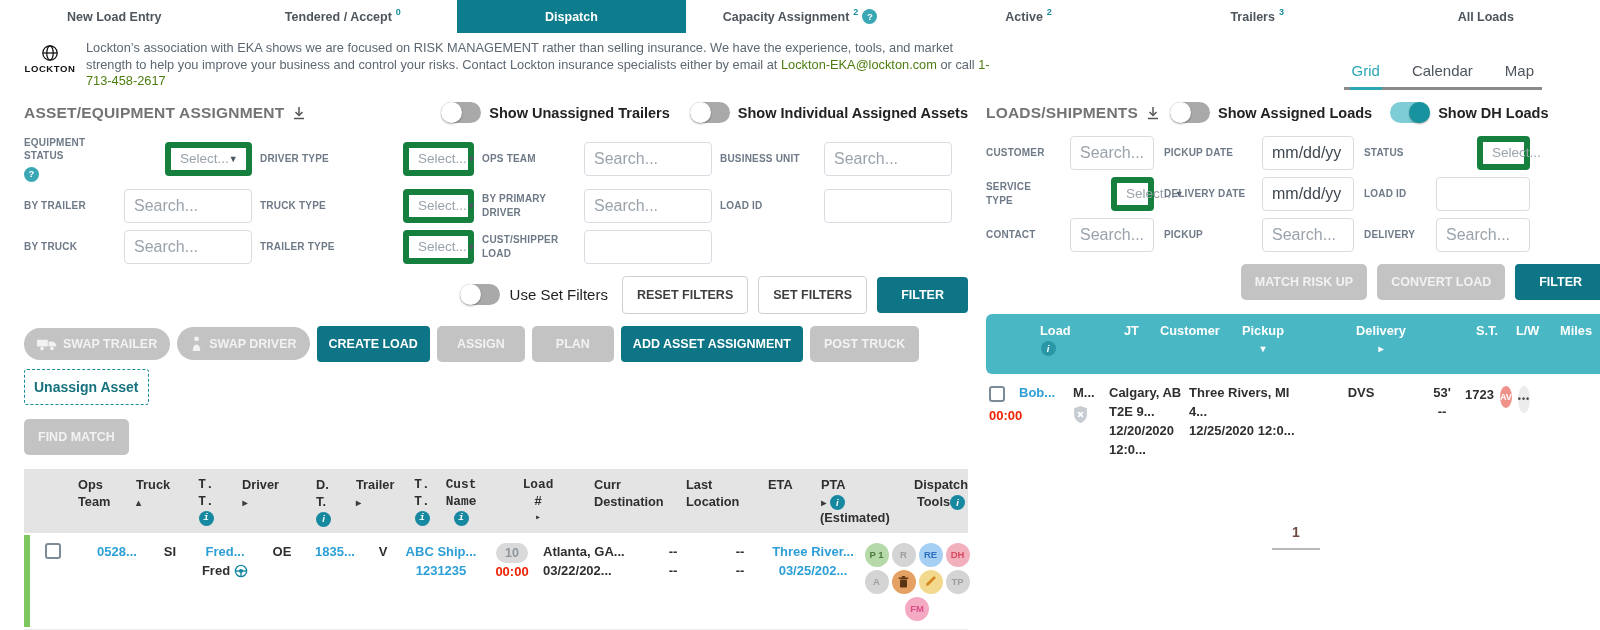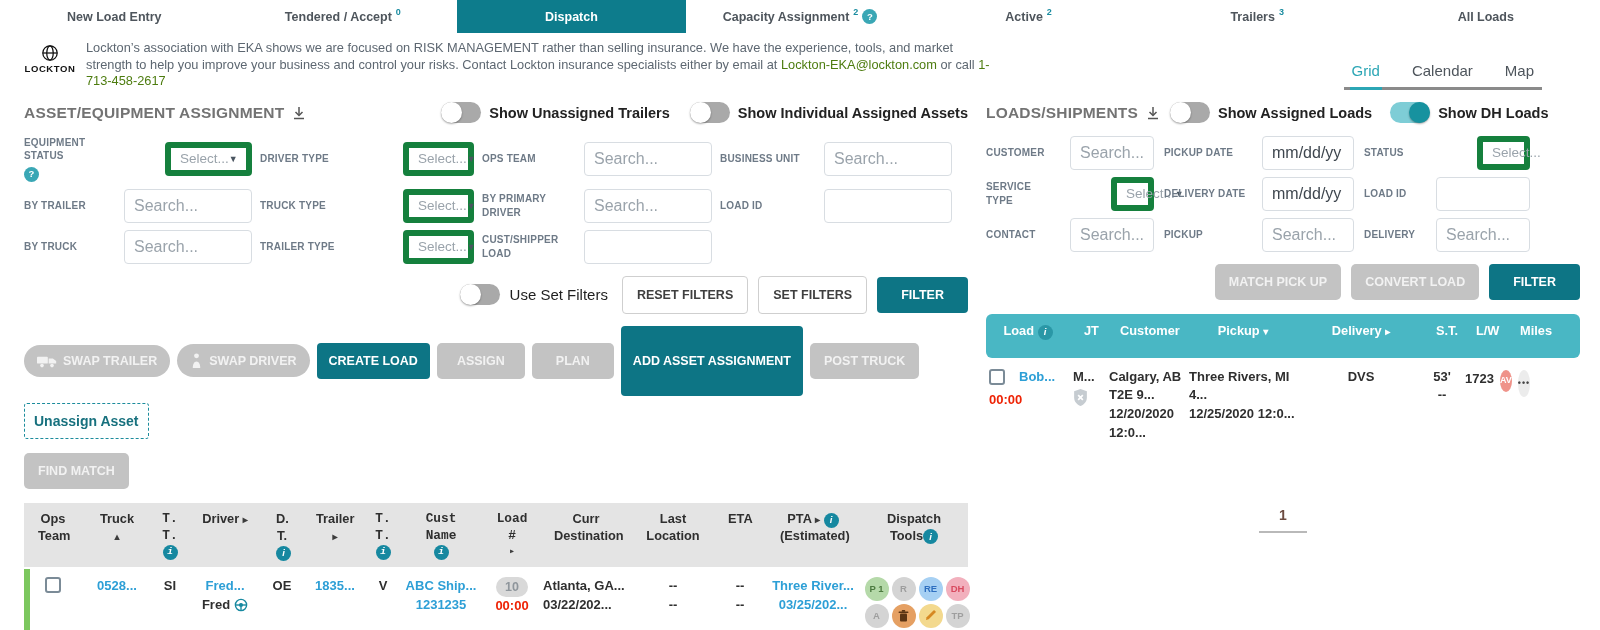--- a/index.html
+++ b/index.html
@@ -73,21 +73,21 @@
   .btn-pill { border-radius:19px; display:inline-flex; align-items:center; gap:6px; padding:9px 13px; }
   .btn-dashed { background:#fdffff; border:1.6px dashed #1a8c9c; color:#16717e;
     font-size:14px; font-weight:700; border-radius:3px; padding:9px 9px; }
   .brk { flex-basis:100%; height:0; }
 
   
   .agrid { display:grid;
     grid-template-columns:58px 70px 36px 74px 40px 66px 30px 86px 56px 92px 82px 52px 94px 1fr; }
   .ahead { background:#e4e4e4; padding:8px 0 6px; margin-top:14px; font-size:12.8px;
     font-weight:700; color:#2f2f2f; }
-  .hc { padding:0 14px; text-align:center; line-height:1.3; }
+  .hc { padding:0 14px; text-align:center; line-height:1.3;margin-left:40px; }
   .hstack { display:flex; flex-direction:column; align-items:center; gap:1px;font-family:Liberation Mono, monospace; }
   .sorty { font-size:10px; color:#3c3c3c; }
   .info { width:15px; height:15px; border-radius:50%; background:#1688a0; color:#fff;
     font-size:9.5px; font-weight:700; font-style:italic; display:inline-flex; align-items:center;
     justify-content:center; flex:none; }
   .arow { position:relative; border-bottom:1px solid #ececec; padding:10px 0 8px; min-height:85px;
     font-size:13px; }
   .arow::before { content:""; position:absolute; left:0; top:2px; bottom:2px; width:6px;
     background:#7cc75e; }
   .cell { padding:0 3px; text-align:center; line-height:1.45; }
@@ -274,21 +274,21 @@
     <button class="btn btn-gray btn-pill">
           <svg width="13" height="15" viewBox="0 0 12 16" fill="#f2f2f2">
             <circle cx="6" cy="3" r="2.6"></circle>
             <path d="M2 16c0-4 1.5-7 4-7s4 3 4 7z"></path>
           </svg>
           <span>SWAP DRIVER</span>
         </button>
     <button class="btn btn-teal" style="padding:11px 12px;">CREATE LOAD</button>
     <button class="btn btn-gray" style="padding:11px 20px;">ASSIGN</button>
     <button class="btn btn-gray" style="padding:11px 24px;">PLAN</button>
-    <button class="btn btn-teal" style="padding:28px 12px;">ADD ASSET ASSIGNMENT</button>
+    <button class="btn btn-teal" style="padding:11px 12px;">ADD ASSET ASSIGNMENT</button>
     <button class="btn btn-gray">POST TRUCK</button>
     <button class="btn btn-dashed">Unassign Asset</button>
     <div class="brk"></div>
     <button class="btn btn-gray">FIND MATCH</button>
   </div>
 
   <div class="agrid ahead">
     <div class="hc">Ops Team</div>
     <div class="hc"><span>Truck</span> <span class="sorty">▴</span></div>
     <div class="hc hstack">
@@ -441,21 +441,21 @@
 
     <div class="flab">CONTACT</div>
     <input class="fin" placeholder="Search..." style="">
     <div class="flab">PICKUP</div>
     <input class="fin" placeholder="Search..." style="">
     <div class="flab">DELIVERY</div>
     <input class="fin" placeholder="Search..." style="">
   </div>
 
   <div class="setrow">
-    <button class="btn btn-gray">MATCH PICK UP</button>
+    <button class="btn btn-gray">MATCH RISK UP</button>
     <button class="btn btn-gray">CONVERT LOAD</button>
     <button class="btn btn-teal">FILTER</button>
   </div>
 
   <div class="lgrid lhead">
     <div class="hc"><span>Load</span> <span class="info">i</span></div>
     <div class="hc">JT</div>
     <div class="hc">Customer</div>
     <div class="hc"><span>Pickup</span> <span class="sorty" style="color:#fff">▾</span></div>
     <div class="hc"><span>Delivery</span> <span class="sorty" style="color:#fff">▸</span></div>

